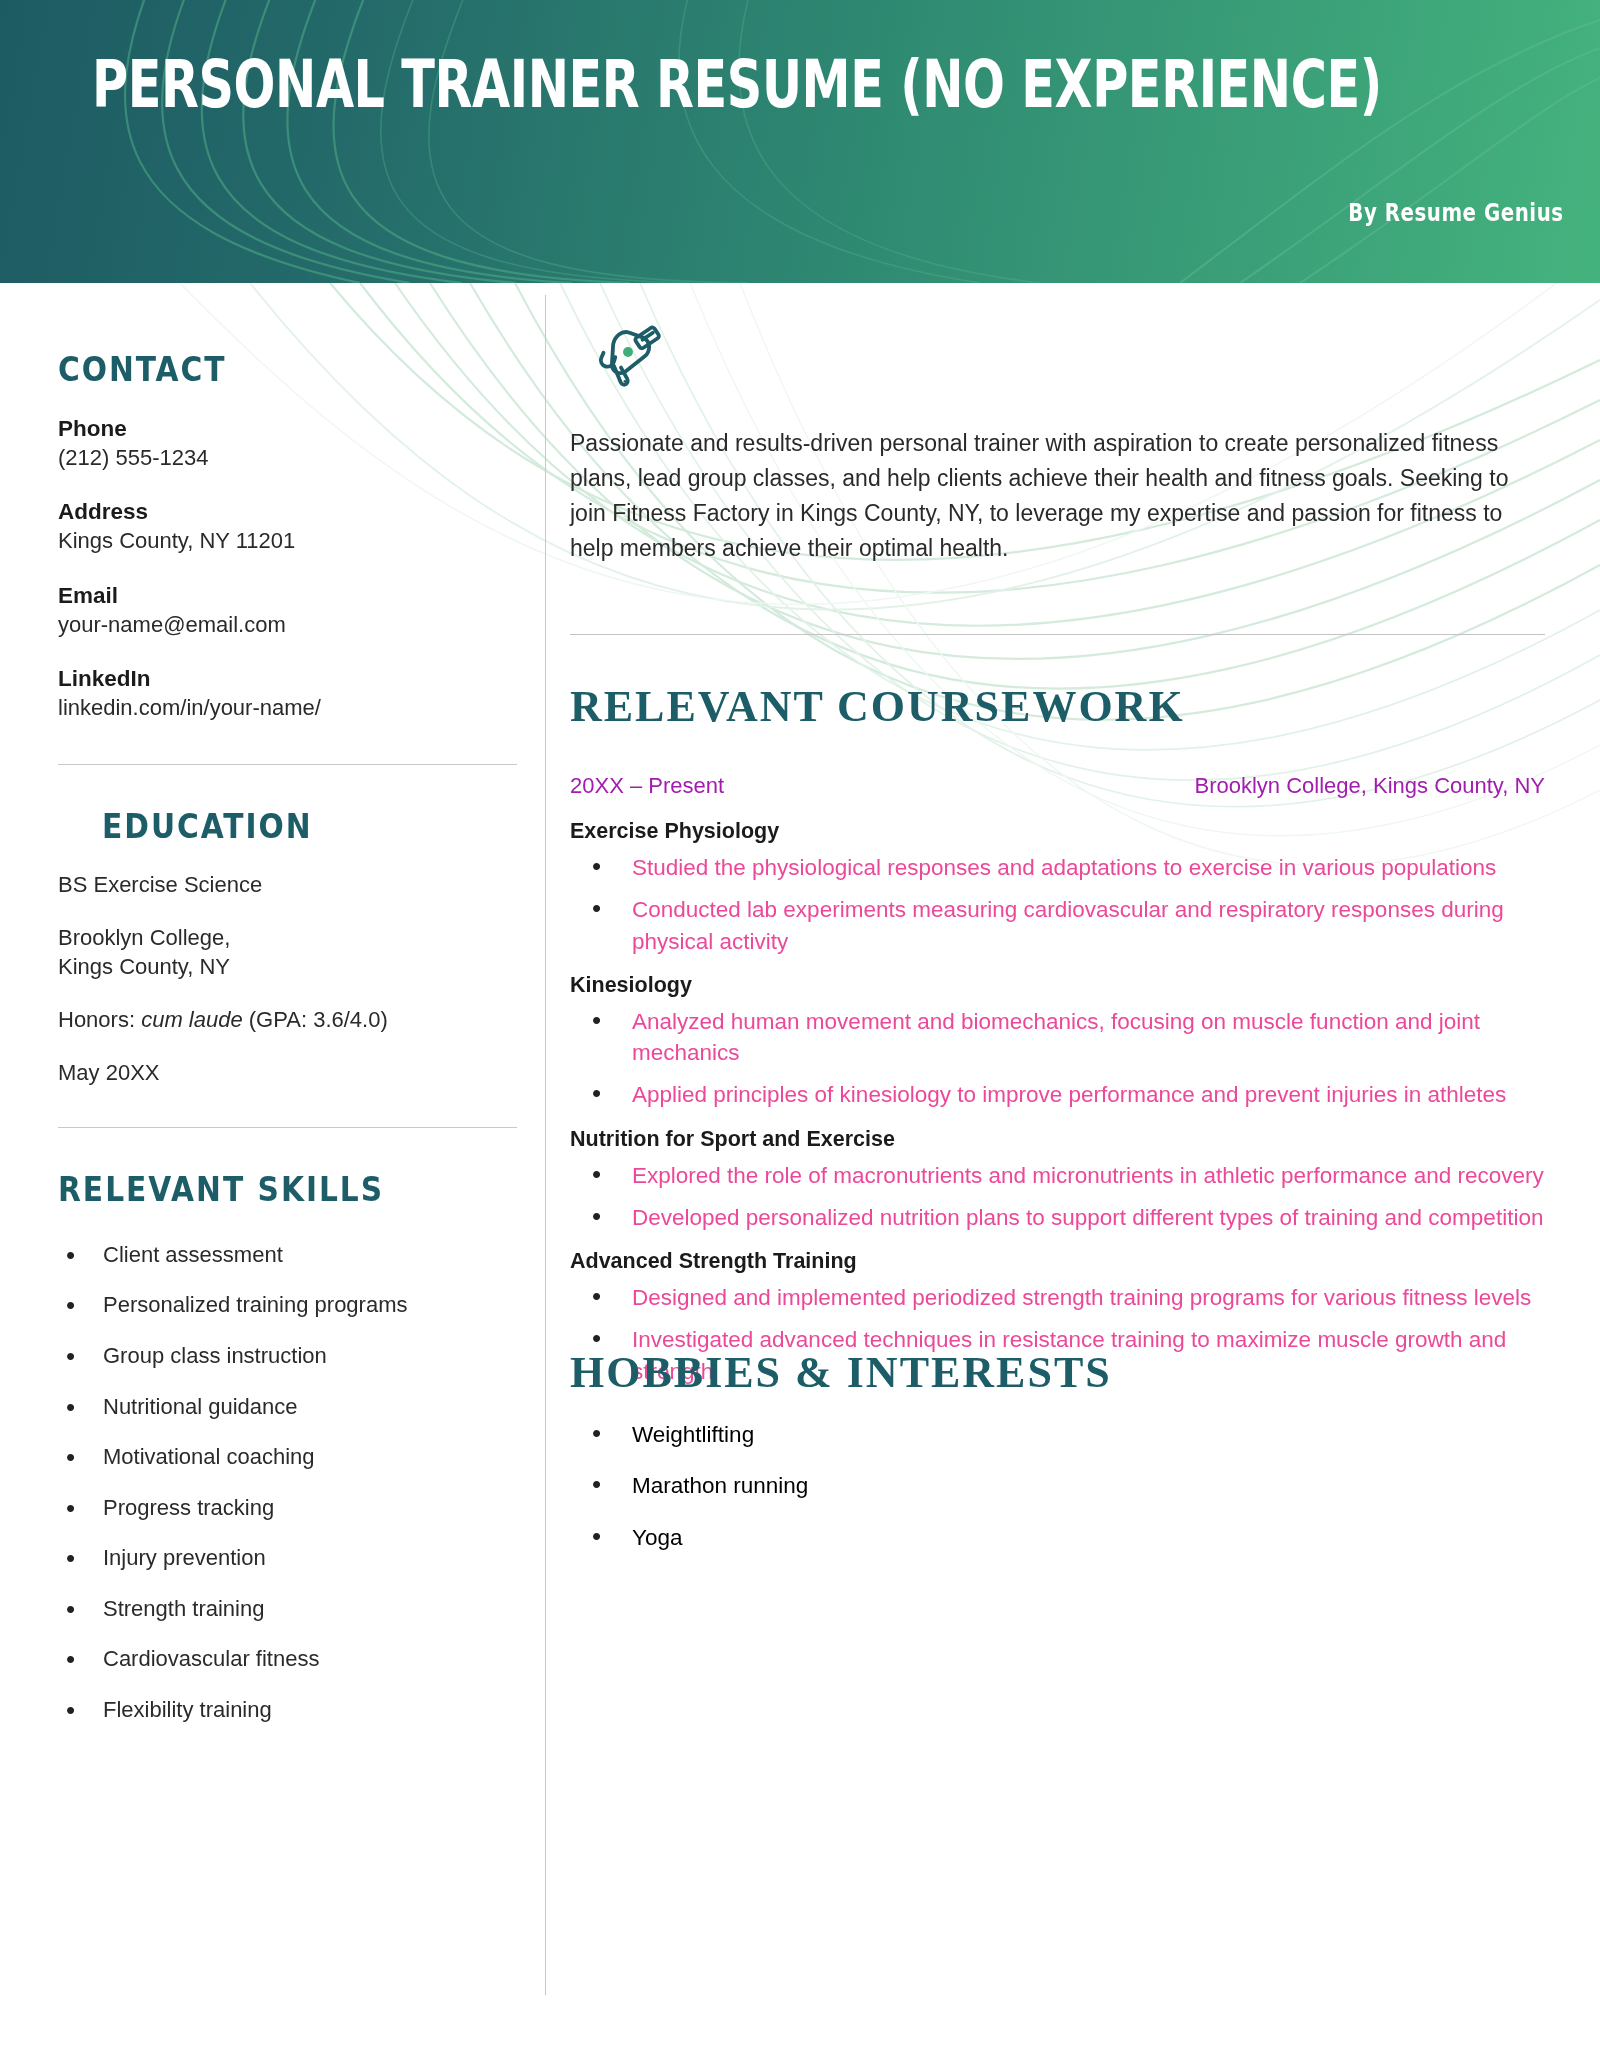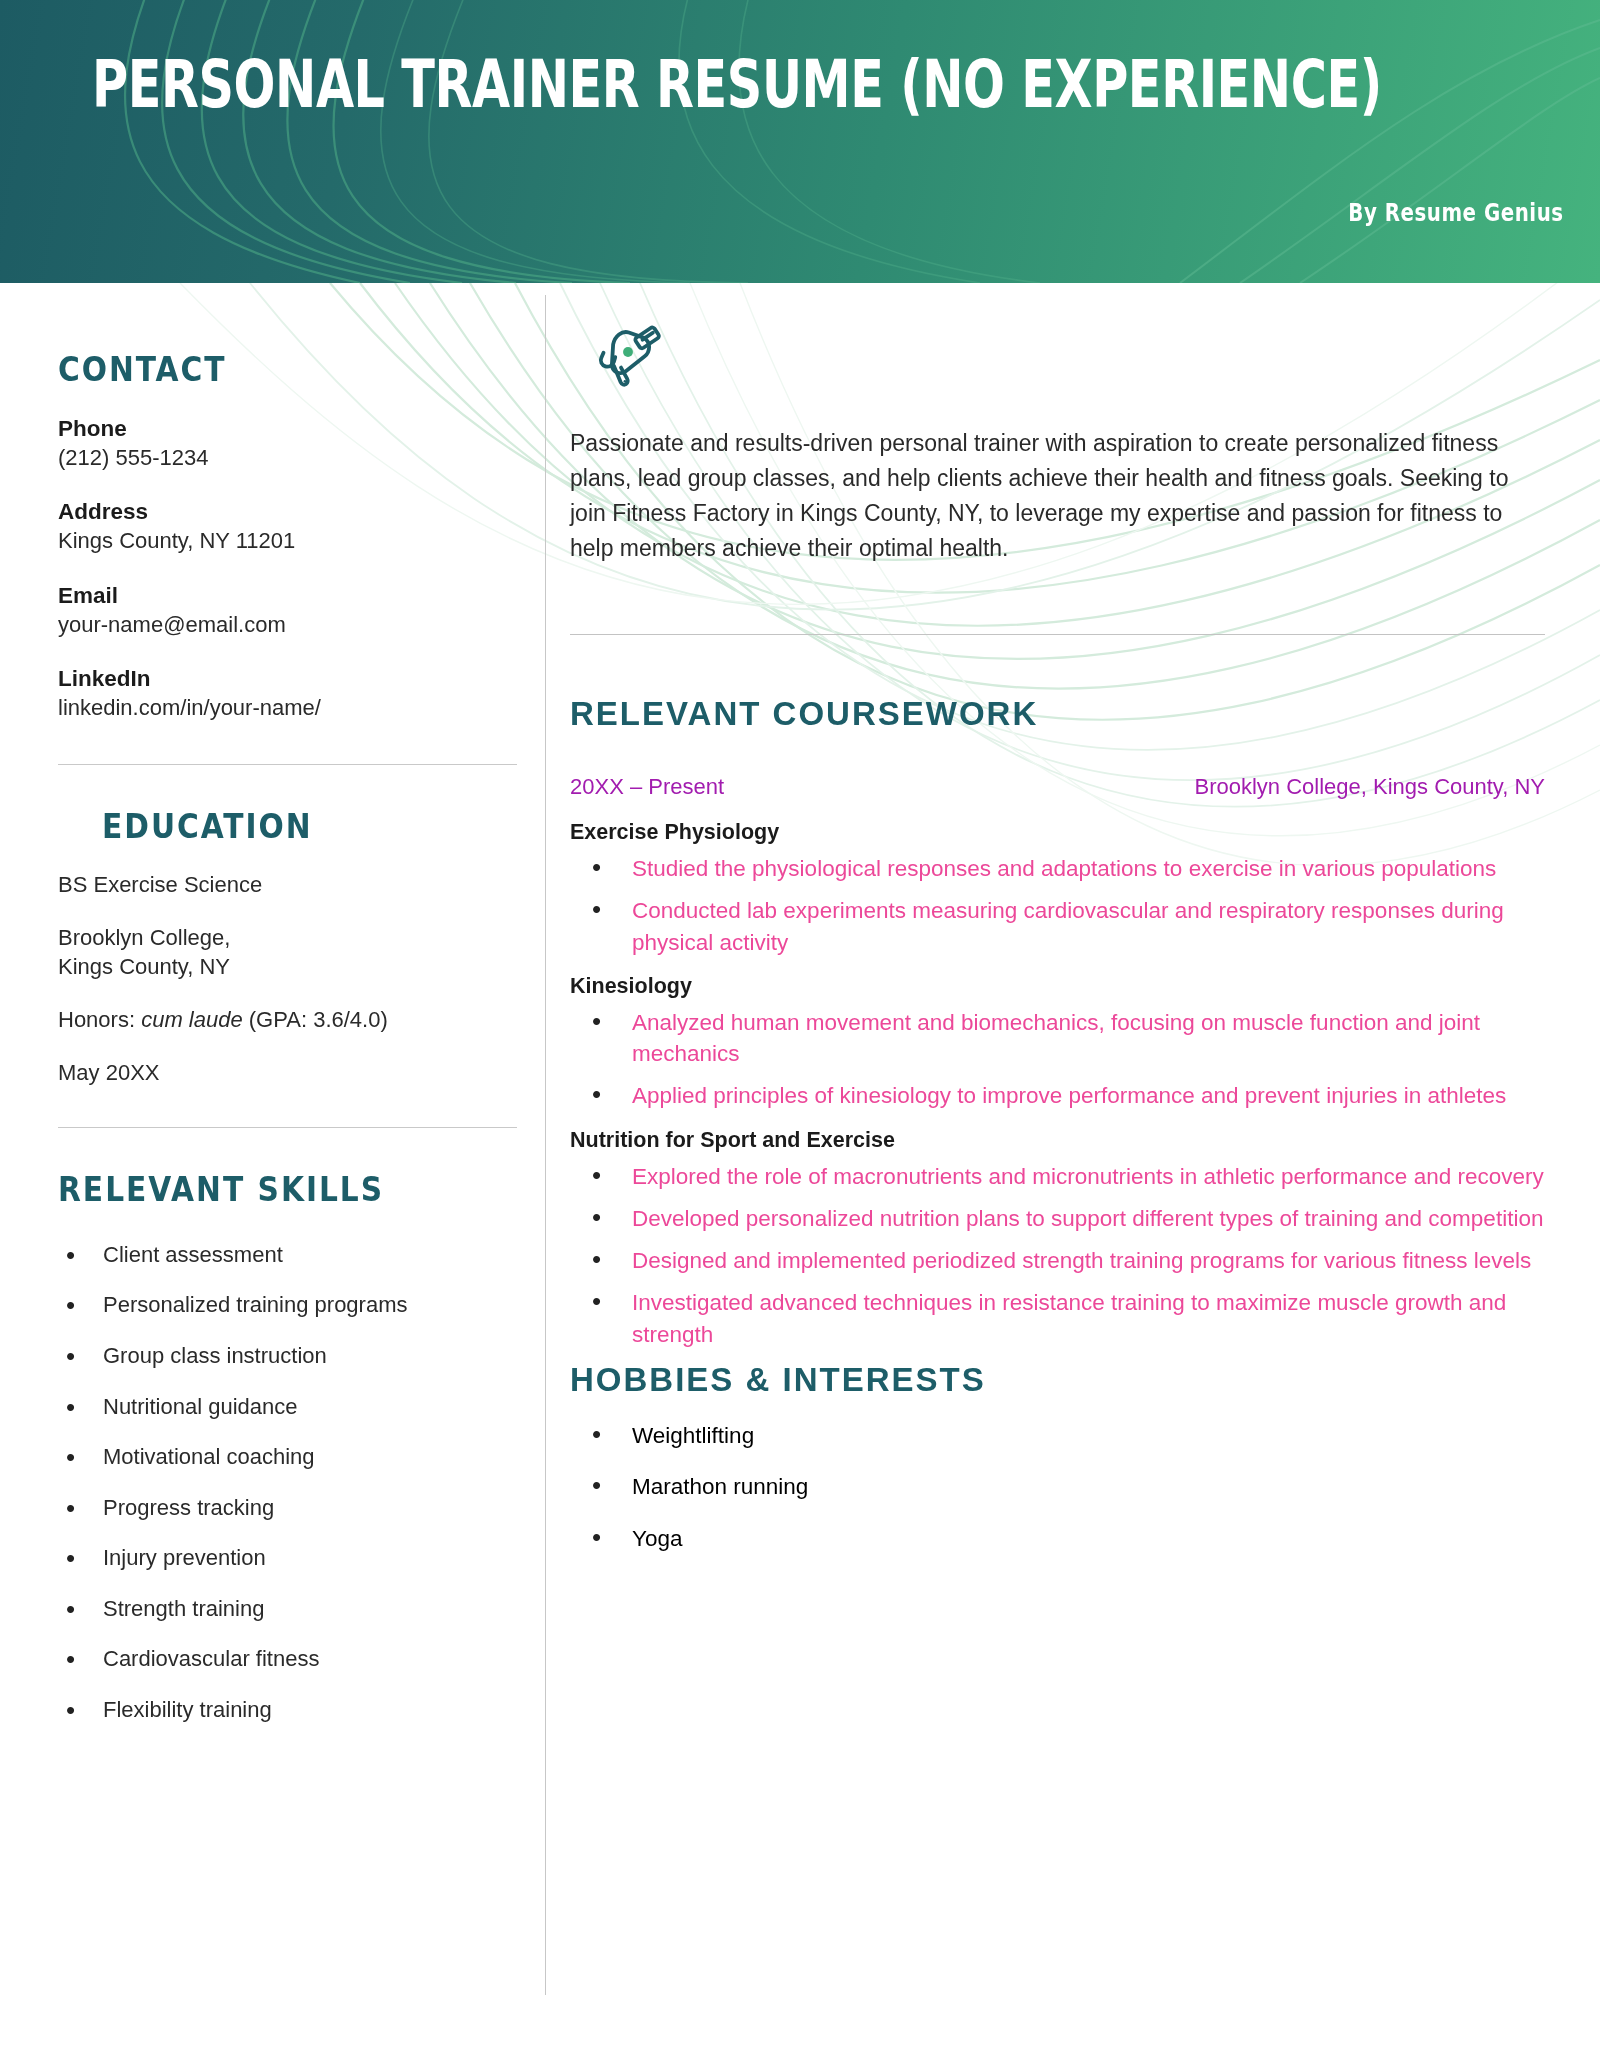--- a/index.html
+++ b/index.html
@@ -191,26 +191,25 @@
   .hr-right {
     position: absolute;
     left: 0;
     width: 975px;
     height: 1px;
     background: #c3c3c3;
   }
 
   .main-heading {
     color: #1d5d68;
-    font-family: Liberation Sans, sans-serif;
-    font-weight: 700;
-    font-size: 33px;
+    font-family: Liberation Serif, serif;
+    font-weight: 700;
+    font-size: 44px;
     letter-spacing: 2.0px;
     text-transform: uppercase;
-    margin-top: 14px;
   }
 
   .course-meta {
     display: flex;
     justify-content: space-between;
     align-items: baseline;
     width: 975px;
     font-size: 22px;
     color: #a21caf;
   }
@@ -422,20 +421,21 @@
             <div class="course-title">Kinesiology</div>
             <ul class="main-bullets">
               <li>Analyzed human movement and biomechanics, focusing on muscle function and joint mechanics</li>
               <li>Applied principles of kinesiology to improve performance and prevent injuries in athletes</li>
             </ul>
             <div class="course-title">Nutrition for Sport and Exercise</div>
             <ul class="main-bullets">
               <li>Explored the role of macronutrients and micronutrients in athletic performance and recovery</li>
               <li>Developed personalized nutrition plans to support different types of training and competition</li>
             </ul>
+            <div class="course-title">Advanced Strength Training</div>
             <ul class="main-bullets">
               <li>Designed and implemented periodized strength training programs for various fitness levels</li>
               <li>Investigated advanced techniques in resistance training to maximize muscle growth and strength</li>
             </ul>
           </div>
       </div>
 
       <div style="position:absolute; left:0; top:1064px; width:975px;">
         <div class="main-heading">HOBBIES &amp; INTERESTS</div>
         <ul class="hobby-bullets" id="hobbies-list">

